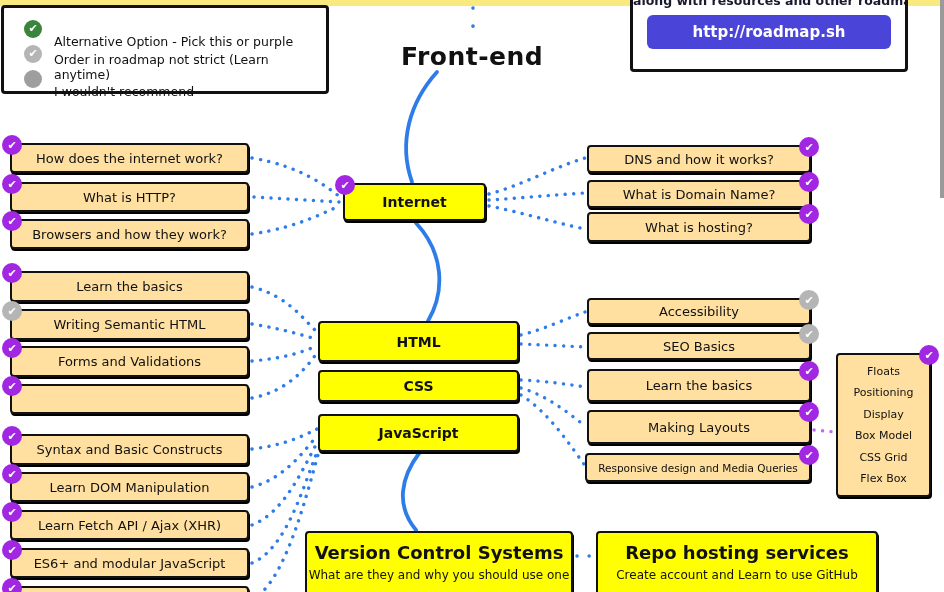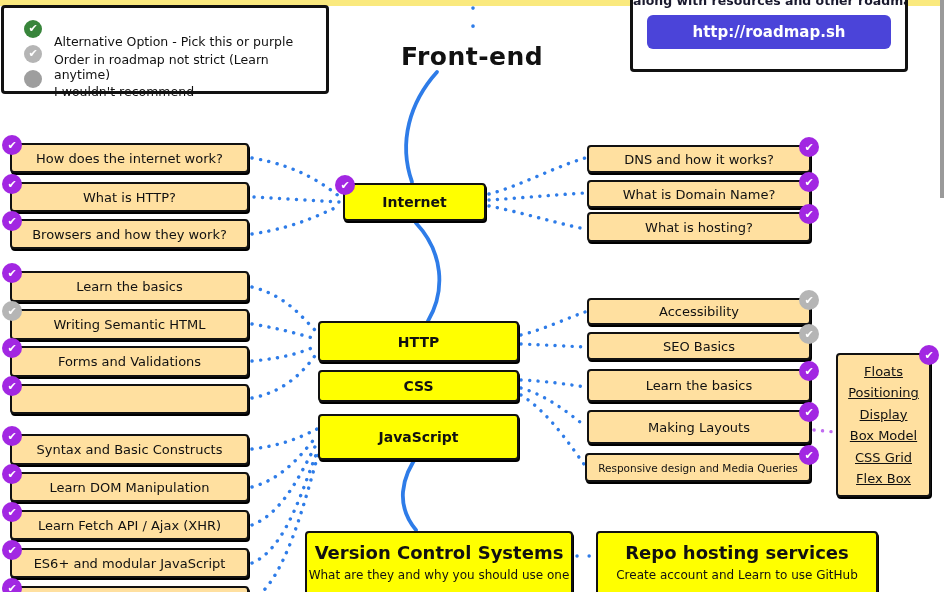--- a/index.html
+++ b/index.html
@@ -52,21 +52,21 @@
   .badge{position:absolute;width:20px;height:20px;border-radius:50%;display:flex;align-items:center;
     justify-content:center;color:#fff;font-size:11px;font-weight:bold;z-index:4;}
   .badge.tl{left:-10px;top:-10px;}
   .badge.tr{right:-10px;top:-10px;}
   .badge-purple{background:#a227e2;}
   .badge-gray{background:#b5b5b5;}
   
   .topics-list{left:836px;top:353px;width:95px;height:144px;background:#ffe0a0;border:2px solid #111;
     border-radius:4px;box-shadow:1px 2px 0 #000;z-index:2;box-sizing:border-box;
     display:flex;flex-direction:column;align-items:center;justify-content:center;cursor:pointer;}
-  .topics-list div{font-size:13px;line-height:21.5px;text-decoration:underline;}
+  .topics-list div{font-size:11px;line-height:21.5px;}
 </style>
 </head>
 <body>
 
 <div class="abs topstrip"></div>
 <div class="abs rightstrip"></div>
 
 <svg class="abs wires" viewBox="0 0 944 592" xmlns="http://www.w3.org/2000/svg">
 
   <path class="dott" d="M473,8 L473,36"></path>
@@ -126,26 +126,26 @@
   <div class="banner-btn">http://roadmap.sh</div>
 </div>
 
 <div class="abs page-title">Front-end</div>
 
 <div class="abs node" style="left:343px;top:183px;width:143px;height:38px;">
   <span class="badge tl badge-purple">✔</span>
   <span>Internet</span>
 </div>
 <div class="abs node" style="left:318px;top:321px;width:201px;height:41px;">
-  <span>HTTP</span>
+  <span>HTML</span>
 </div>
 <div class="abs node" style="left:318px;top:370px;width:201px;height:32px;">
   <span>CSS</span>
 </div>
-<div class="abs node" style="left:318px;top:414px;width:201px;height:46px;">
+<div class="abs node" style="left:318px;top:414px;width:201px;height:38px;">
   <span>JavaScript</span>
 </div>
 
 <div class="abs node col" style="left:305px;top:531px;width:268px;height:70px;">
   <span class="ttl">Version Control Systems</span>
   <span class="sub">What are they and why you should use one</span>
 </div>
 <div class="abs node col" style="left:596px;top:531px;width:282px;height:70px;">
   <span class="ttl">Repo hosting services</span>
   <span class="sub">Create account and Learn to use GitHub</span>

